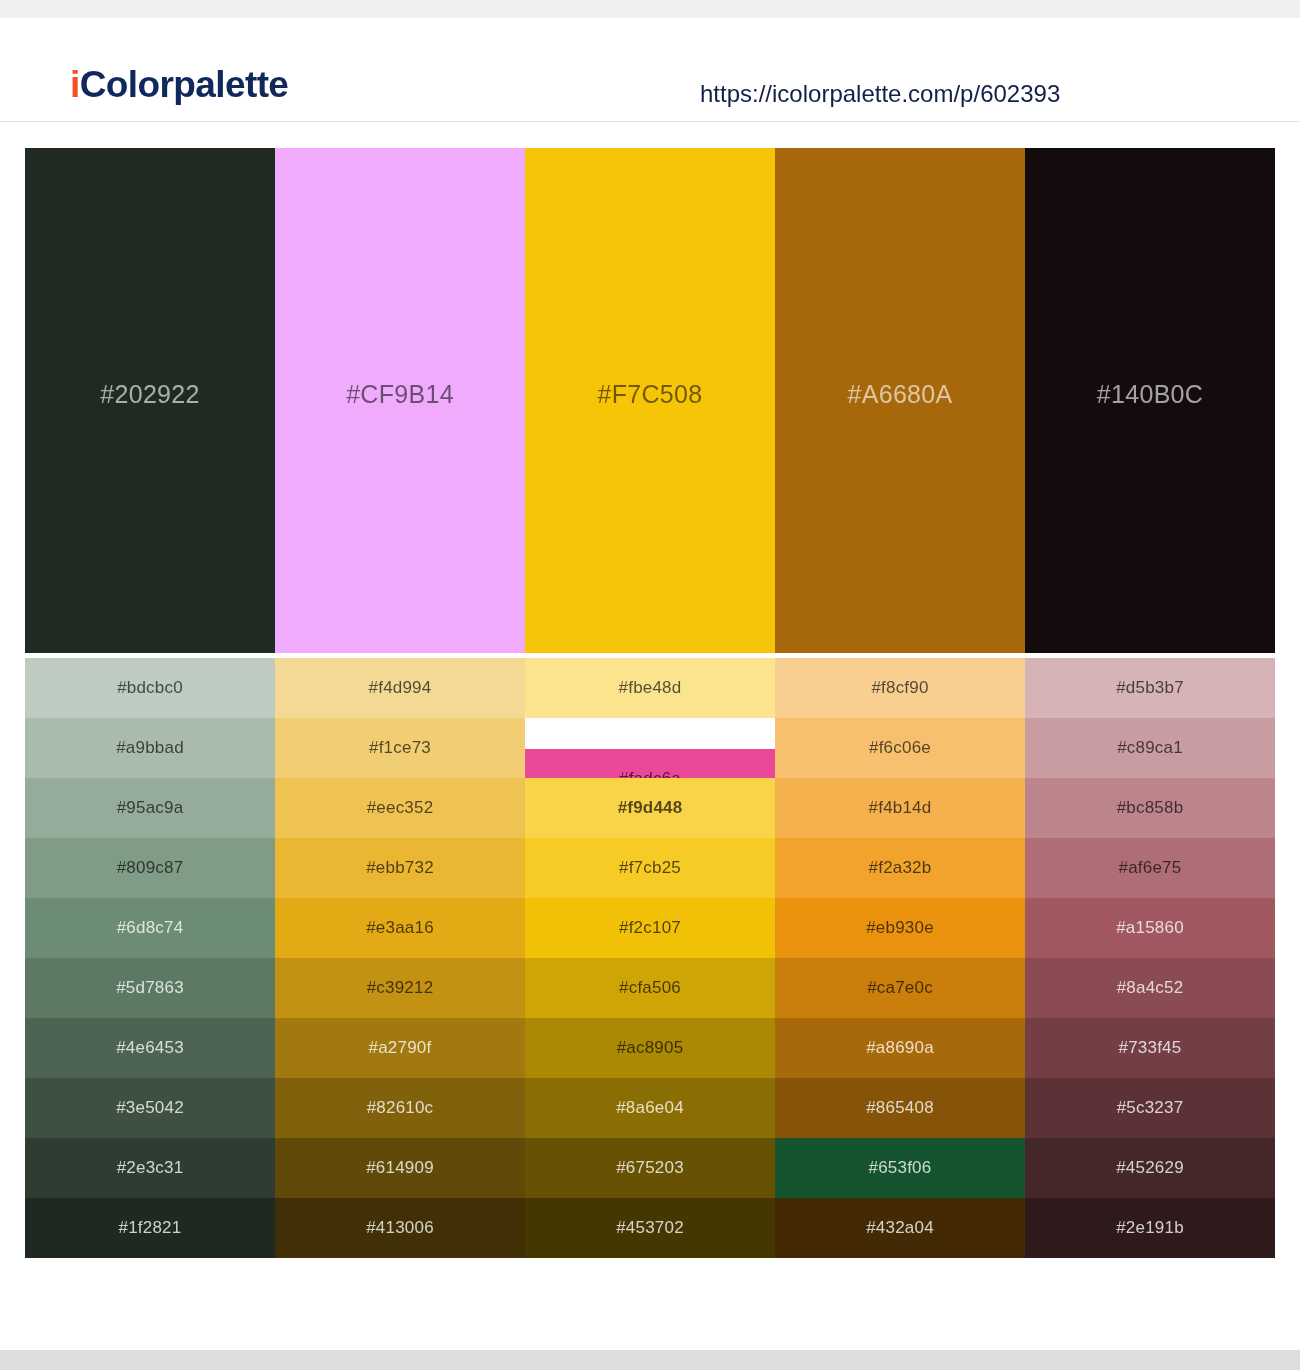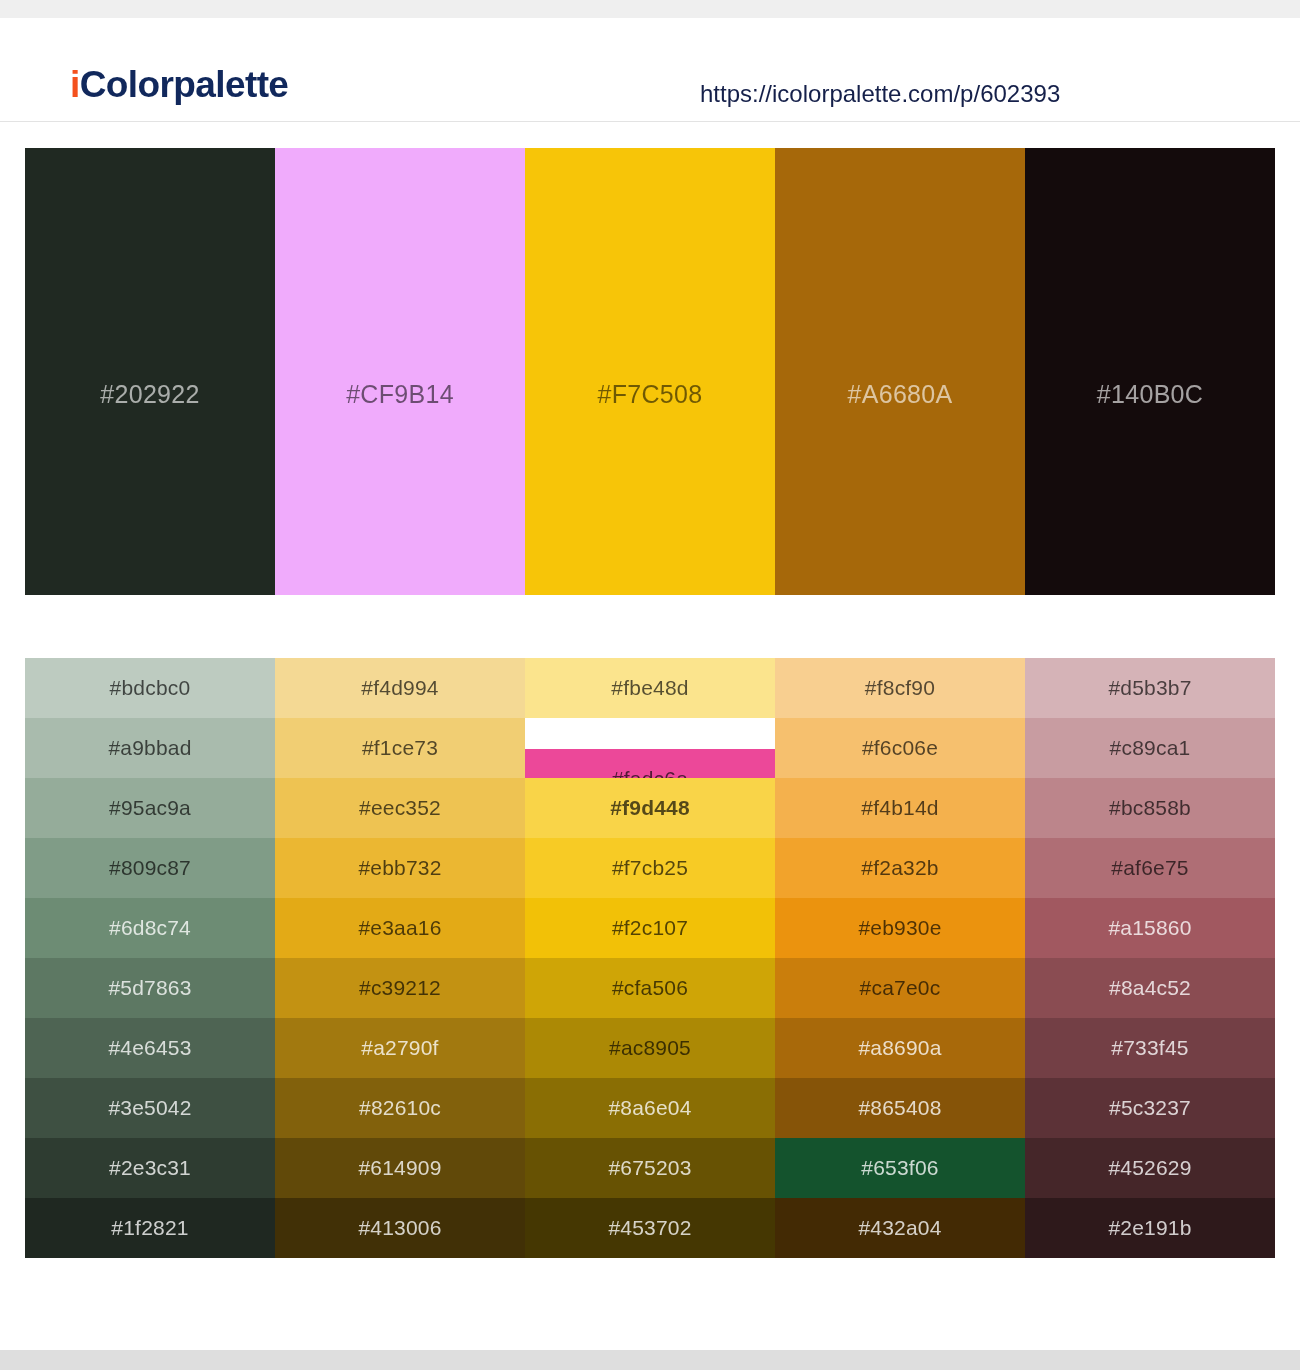--- a/index.html
+++ b/index.html
@@ -63,21 +63,21 @@
   .main-swatches {
     position: absolute;
     left: 25px;
     top: 148px;
     width: 1250px;
     height: 447px;
     display: flex;
   }
   .main-swatch {
     width: 250px;
-    height: 447px;
+    height: 505px;
     position: relative;
     padding-left: 28px;
   }
   .main-swatch-label {
     position: absolute;
     left: 0;
     right: 0;
     top: 232px;
     text-align: center;
     font-size: 25px;
@@ -105,21 +105,21 @@
     width: 250px;
     height: 60px;
     position: relative;
   }
   .shade-label {
     position: absolute;
     left: 0; right: 0;
     top: 50%;
     transform: translateY(-50%);
     text-align: center;
-    font-size: 21px;
+    font-size: 17px;
     letter-spacing: 0.2px;
     white-space: nowrap;
   }
   .shade-cell.on-dark  .shade-label { color: rgba(255,255,255,0.78); }
   .shade-cell.on-light .shade-label { color: rgba(0,0,0,0.66); }
 
   
   .bottom-bar {
     position: absolute;
     left: 0;

